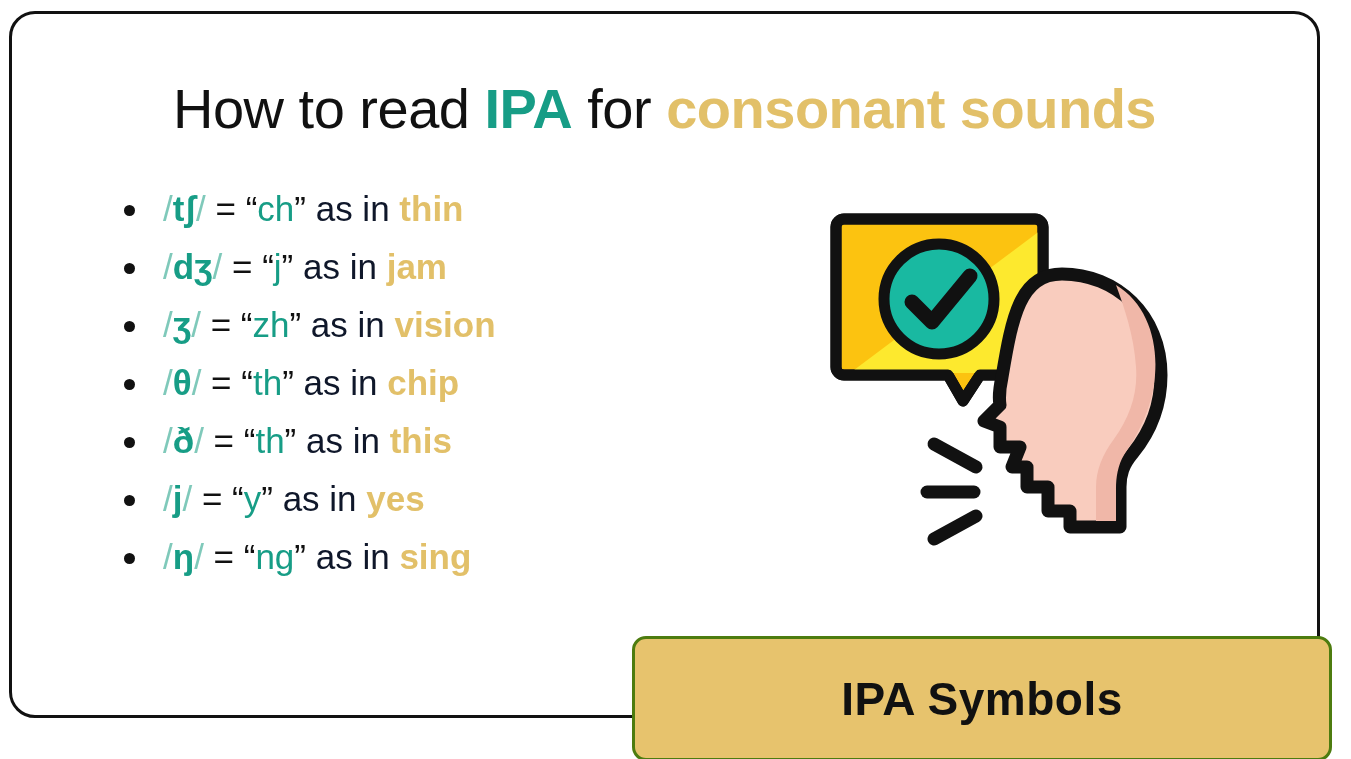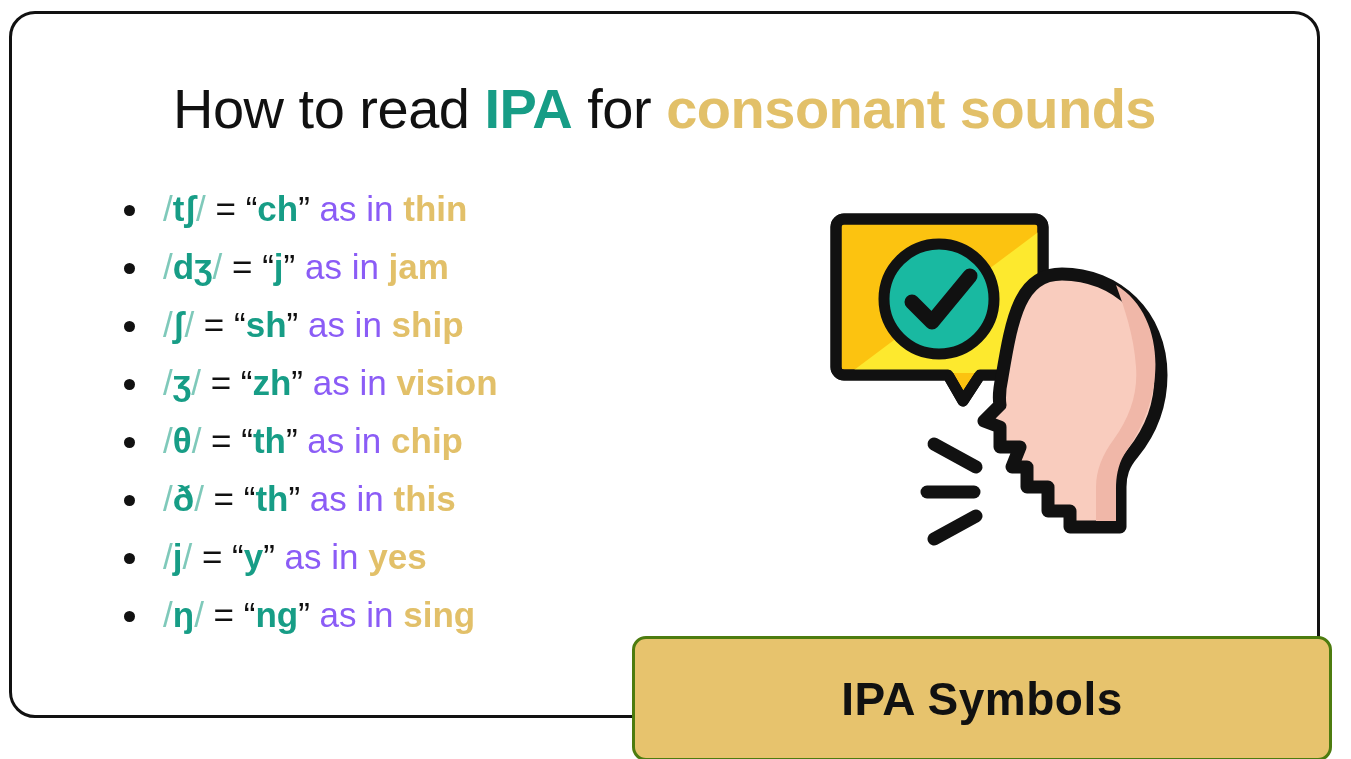--- a/index.html
+++ b/index.html
@@ -98,24 +98,24 @@
   .eq {
     color: #111111;
     font-weight: 400;
   }
   .quoted {
     color: #111111;
     font-weight: 400;
   }
   .spell {
     color: #179D86;
-    font-weight: 700;
+    font-weight: 400;
   }
   .asin {
-    color: #8b5cf6;
+    color: #0f172a;
     font-weight: 400;
   }
   .word {
     color: #E2C069;
     font-weight: 700;
   }
 
   
   #illustration {
     position: absolute;
@@ -165,23 +165,20 @@
     <ul id="ipa-list">
 
       <li>
         <span class="bullet"></span><span class="sym-wrap"><span class="slash">/</span><span>tʃ</span><span class="slash">/</span></span><span class="eq"> = </span><span class="quoted">“</span><span class="spell">ch</span><span class="quoted">”</span><span class="asin"> as in </span><span class="word">thin</span>
       </li>
 
       <li>
         <span class="bullet"></span><span class="sym-wrap"><span class="slash">/</span><span>dʒ</span><span class="slash">/</span></span><span class="eq"> = </span><span class="quoted">“</span><span class="spell">j</span><span class="quoted">”</span><span class="asin"> as in </span><span class="word">jam</span>
       </li>
 
-      <li>
-        <span class="bullet"></span><span class="sym-wrap"><span class="slash">/</span><span>ʃ</span><span class="slash">/</span></span><span class="eq"> = </span><span class="quoted">“</span><span class="spell">sh</span><span class="quoted">”</span><span class="asin"> as in </span><span class="word">ship</span>
-      </li>
 
       <li>
         <span class="bullet"></span><span class="sym-wrap"><span class="slash">/</span><span>ʒ</span><span class="slash">/</span></span><span class="eq"> = </span><span class="quoted">“</span><span class="spell">zh</span><span class="quoted">”</span><span class="asin"> as in </span><span class="word">vision</span>
       </li>
 
       <li>
         <span class="bullet"></span><span class="sym-wrap"><span class="slash">/</span><span>θ</span><span class="slash">/</span></span><span class="eq"> = </span><span class="quoted">“</span><span class="spell">th</span><span class="quoted">”</span><span class="asin"> as in </span><span class="word">chip</span>
       </li>
 
       <li>

